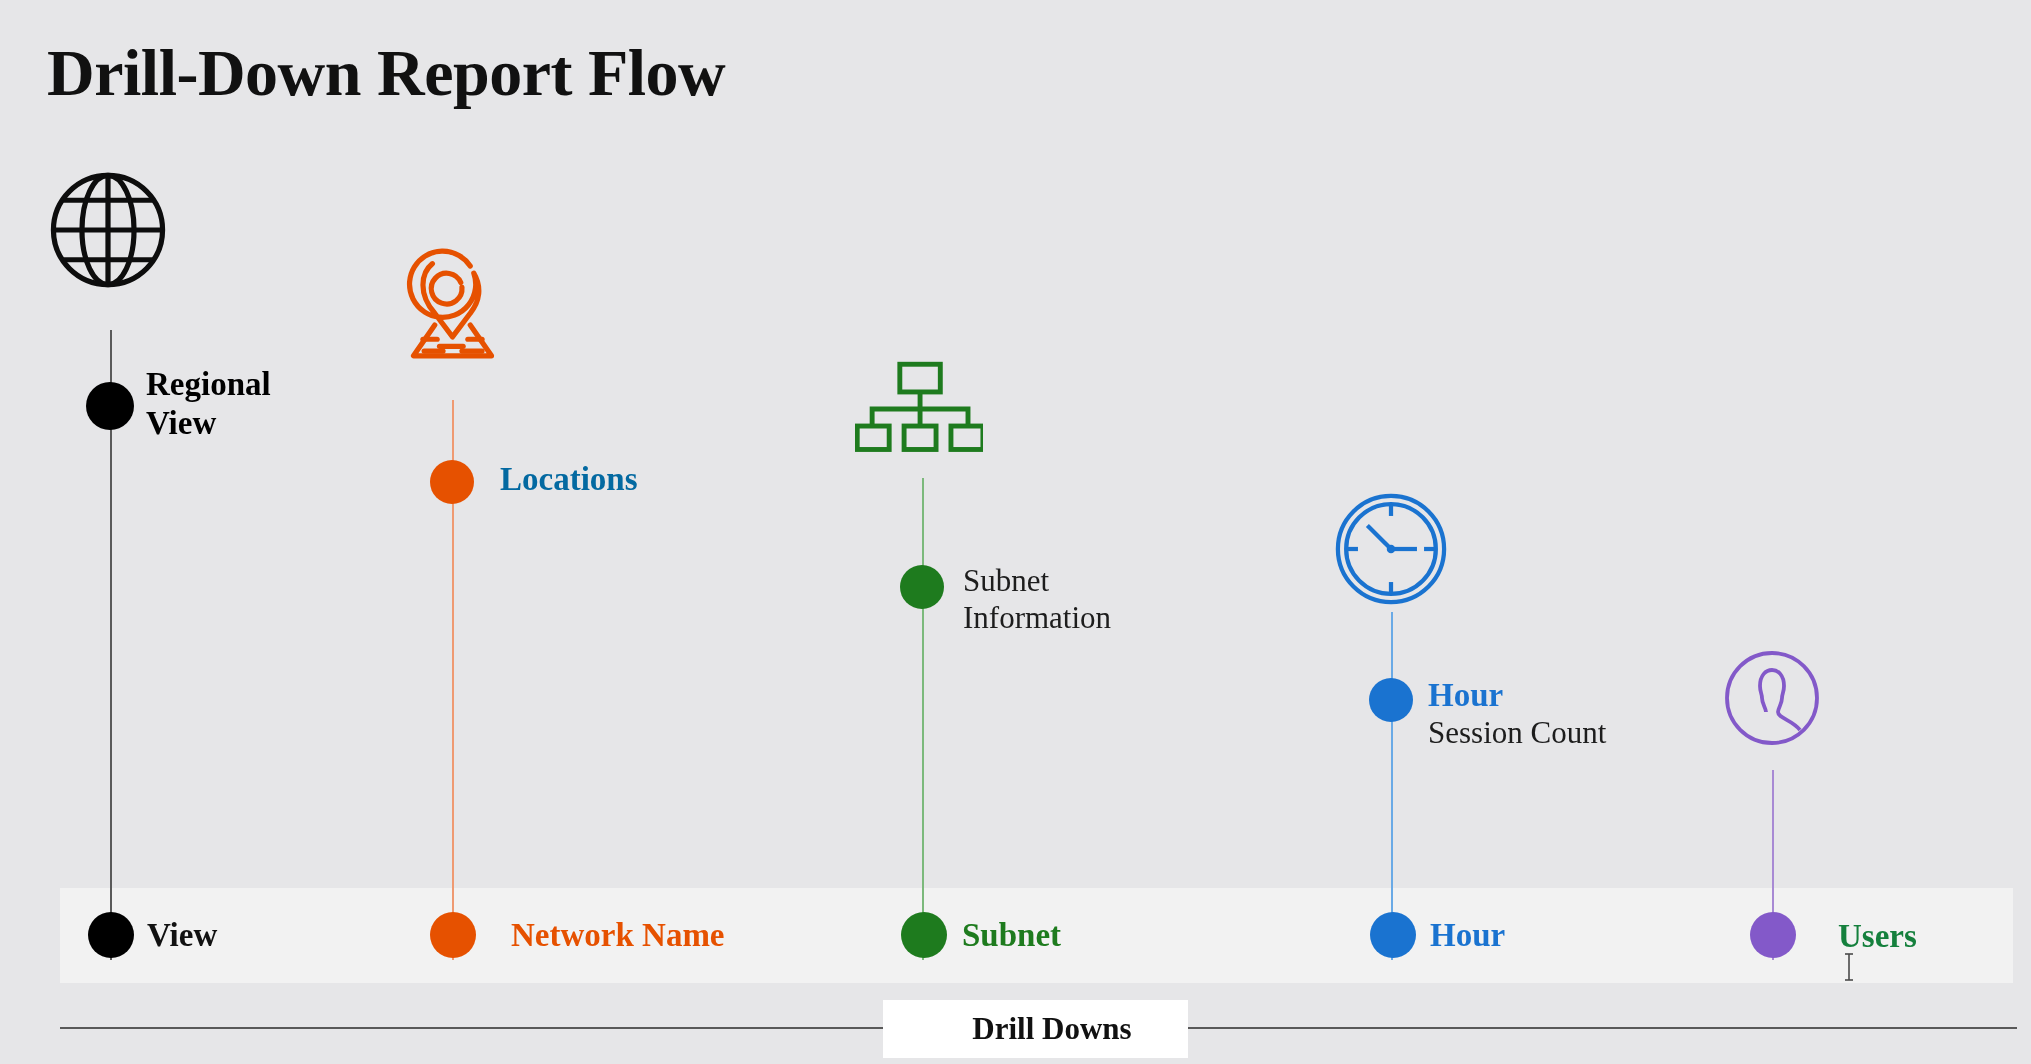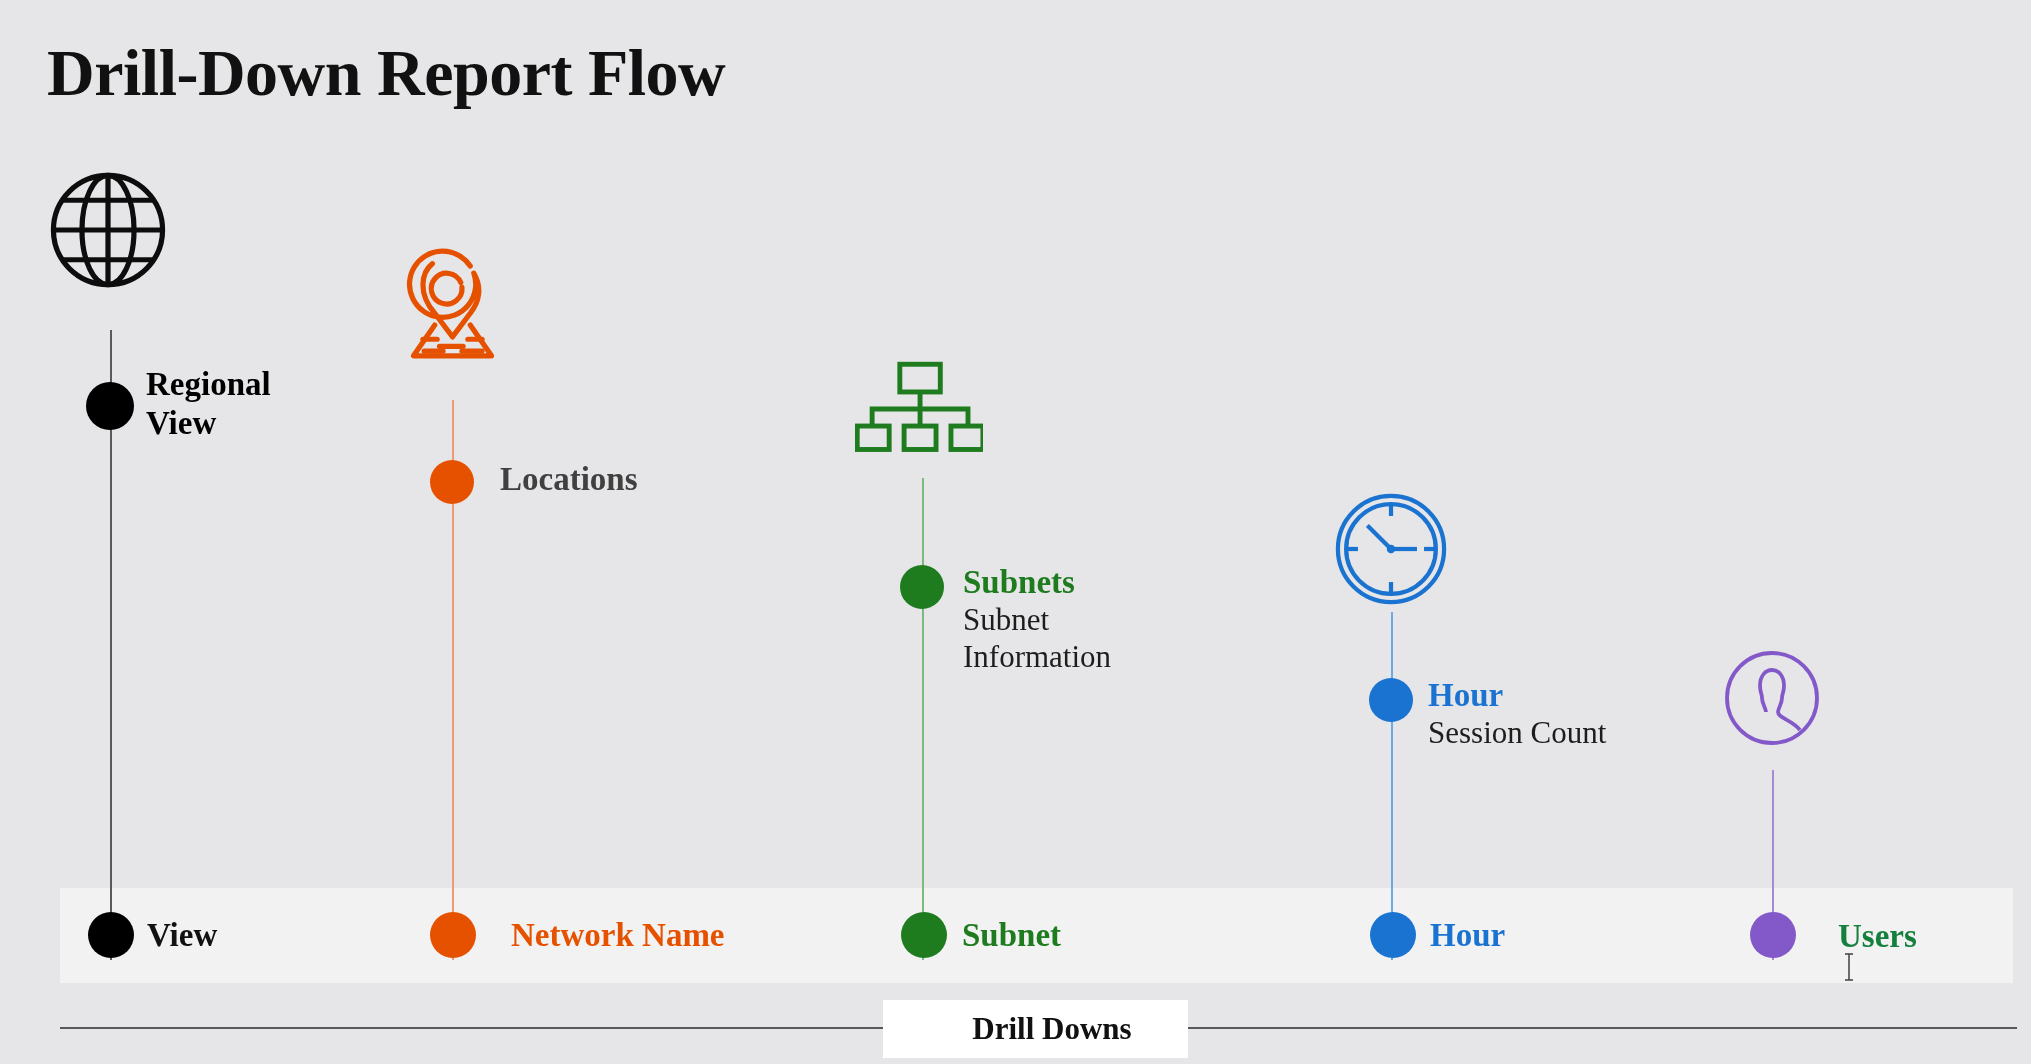--- a/index.html
+++ b/index.html
@@ -162,21 +162,21 @@
         <line x1="63" y1="94" x2="80" y2="94"></line>
       </g>
     </svg>
   </div>
 
   <div class="track-line" style="left:452px; top:400px; height:560px; border-left-color:#ef9a72; border-left-width:2px;"></div>
 
   <div class="node-dot" style="left:430px; top:460px; width:44px; height:44px; background:#e65100;"></div>
 
   <div class="stage" style="left:500px; top:460px; width:360px;">
-    <div class="stage-title" style="color:#404040;">Locations</div>
+    <div class="stage-title" style="color:#0369a1;">Locations</div>
   </div>
 
   <div class="node-dot" style="left:430px; top:912px; width:46px; height:46px; background:#e65100;"></div>
   <div class="base-label" style="left:511px; top:917px; color:#e65100;">Network Name</div>
 
   <div class="icon" style="left:855px; top:360px; width:128px; height:98px;">
     <svg viewBox="0 0 120 92" width="128" height="98">
       <g fill="none" stroke="#1e7b1e" stroke-width="4.6">
         <rect x="42" y="4" width="38" height="26"></rect>
         <line x1="61" y1="30" x2="61" y2="46"></line>
@@ -187,21 +187,20 @@
         <rect x="90" y="62" width="30" height="22"></rect>
       </g>
     </svg>
   </div>
 
   <div class="track-line" style="left:922px; top:478px; height:482px; border-left-color:#7cb97c; border-left-width:2px;"></div>
 
   <div class="node-dot" style="left:900px; top:565px; width:44px; height:44px; background:#1e7b1e;"></div>
 
   <div class="stage" style="left:963px; top:563px; width:330px;">
-    <div class="stage-title" style="color:#1e7b1e;">Subnets</div>
     <div class="stage-desc">Subnet
 Information</div>
   </div>
 
   <div class="node-dot" style="left:901px; top:912px; width:46px; height:46px; background:#1e7b1e;"></div>
   <div class="base-label" style="left:962px; top:917px; color:#1e7b1e;">Subnet</div>
 
   <div class="icon" style="left:1332px; top:490px; width:118px; height:118px;">
     <svg viewBox="0 0 100 100" width="118" height="118">
       <g fill="none" stroke="#1a73d0" stroke-width="3.6">

